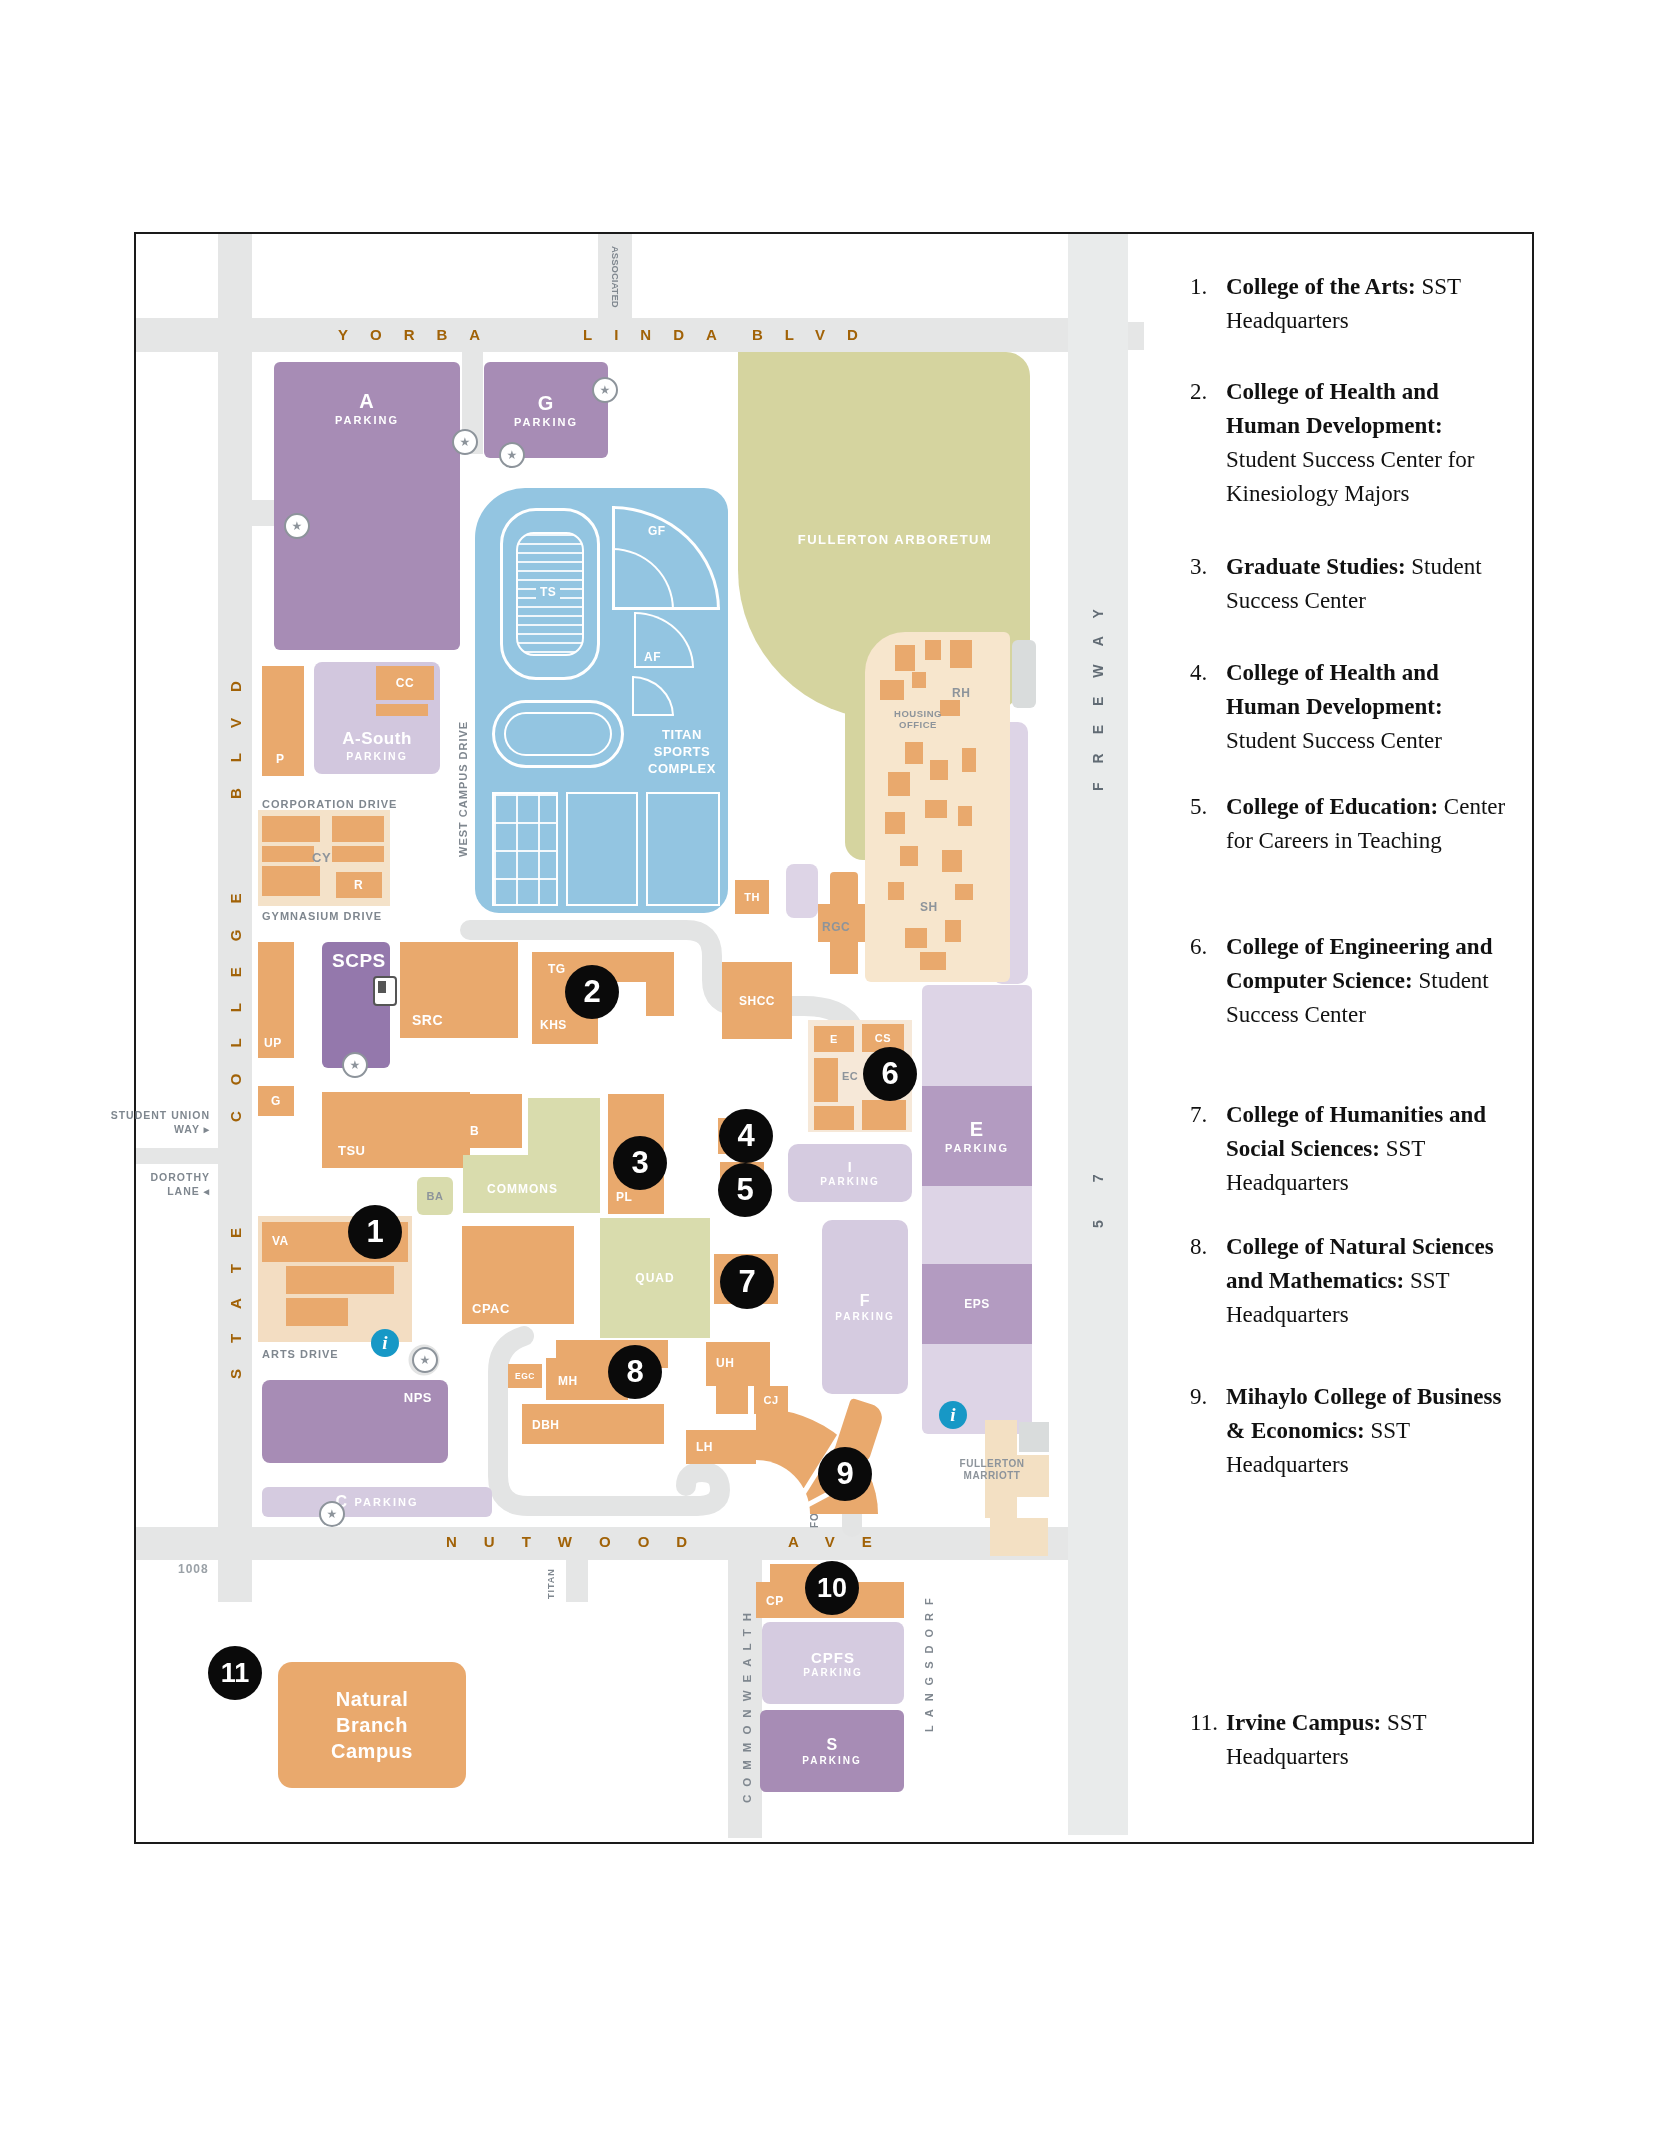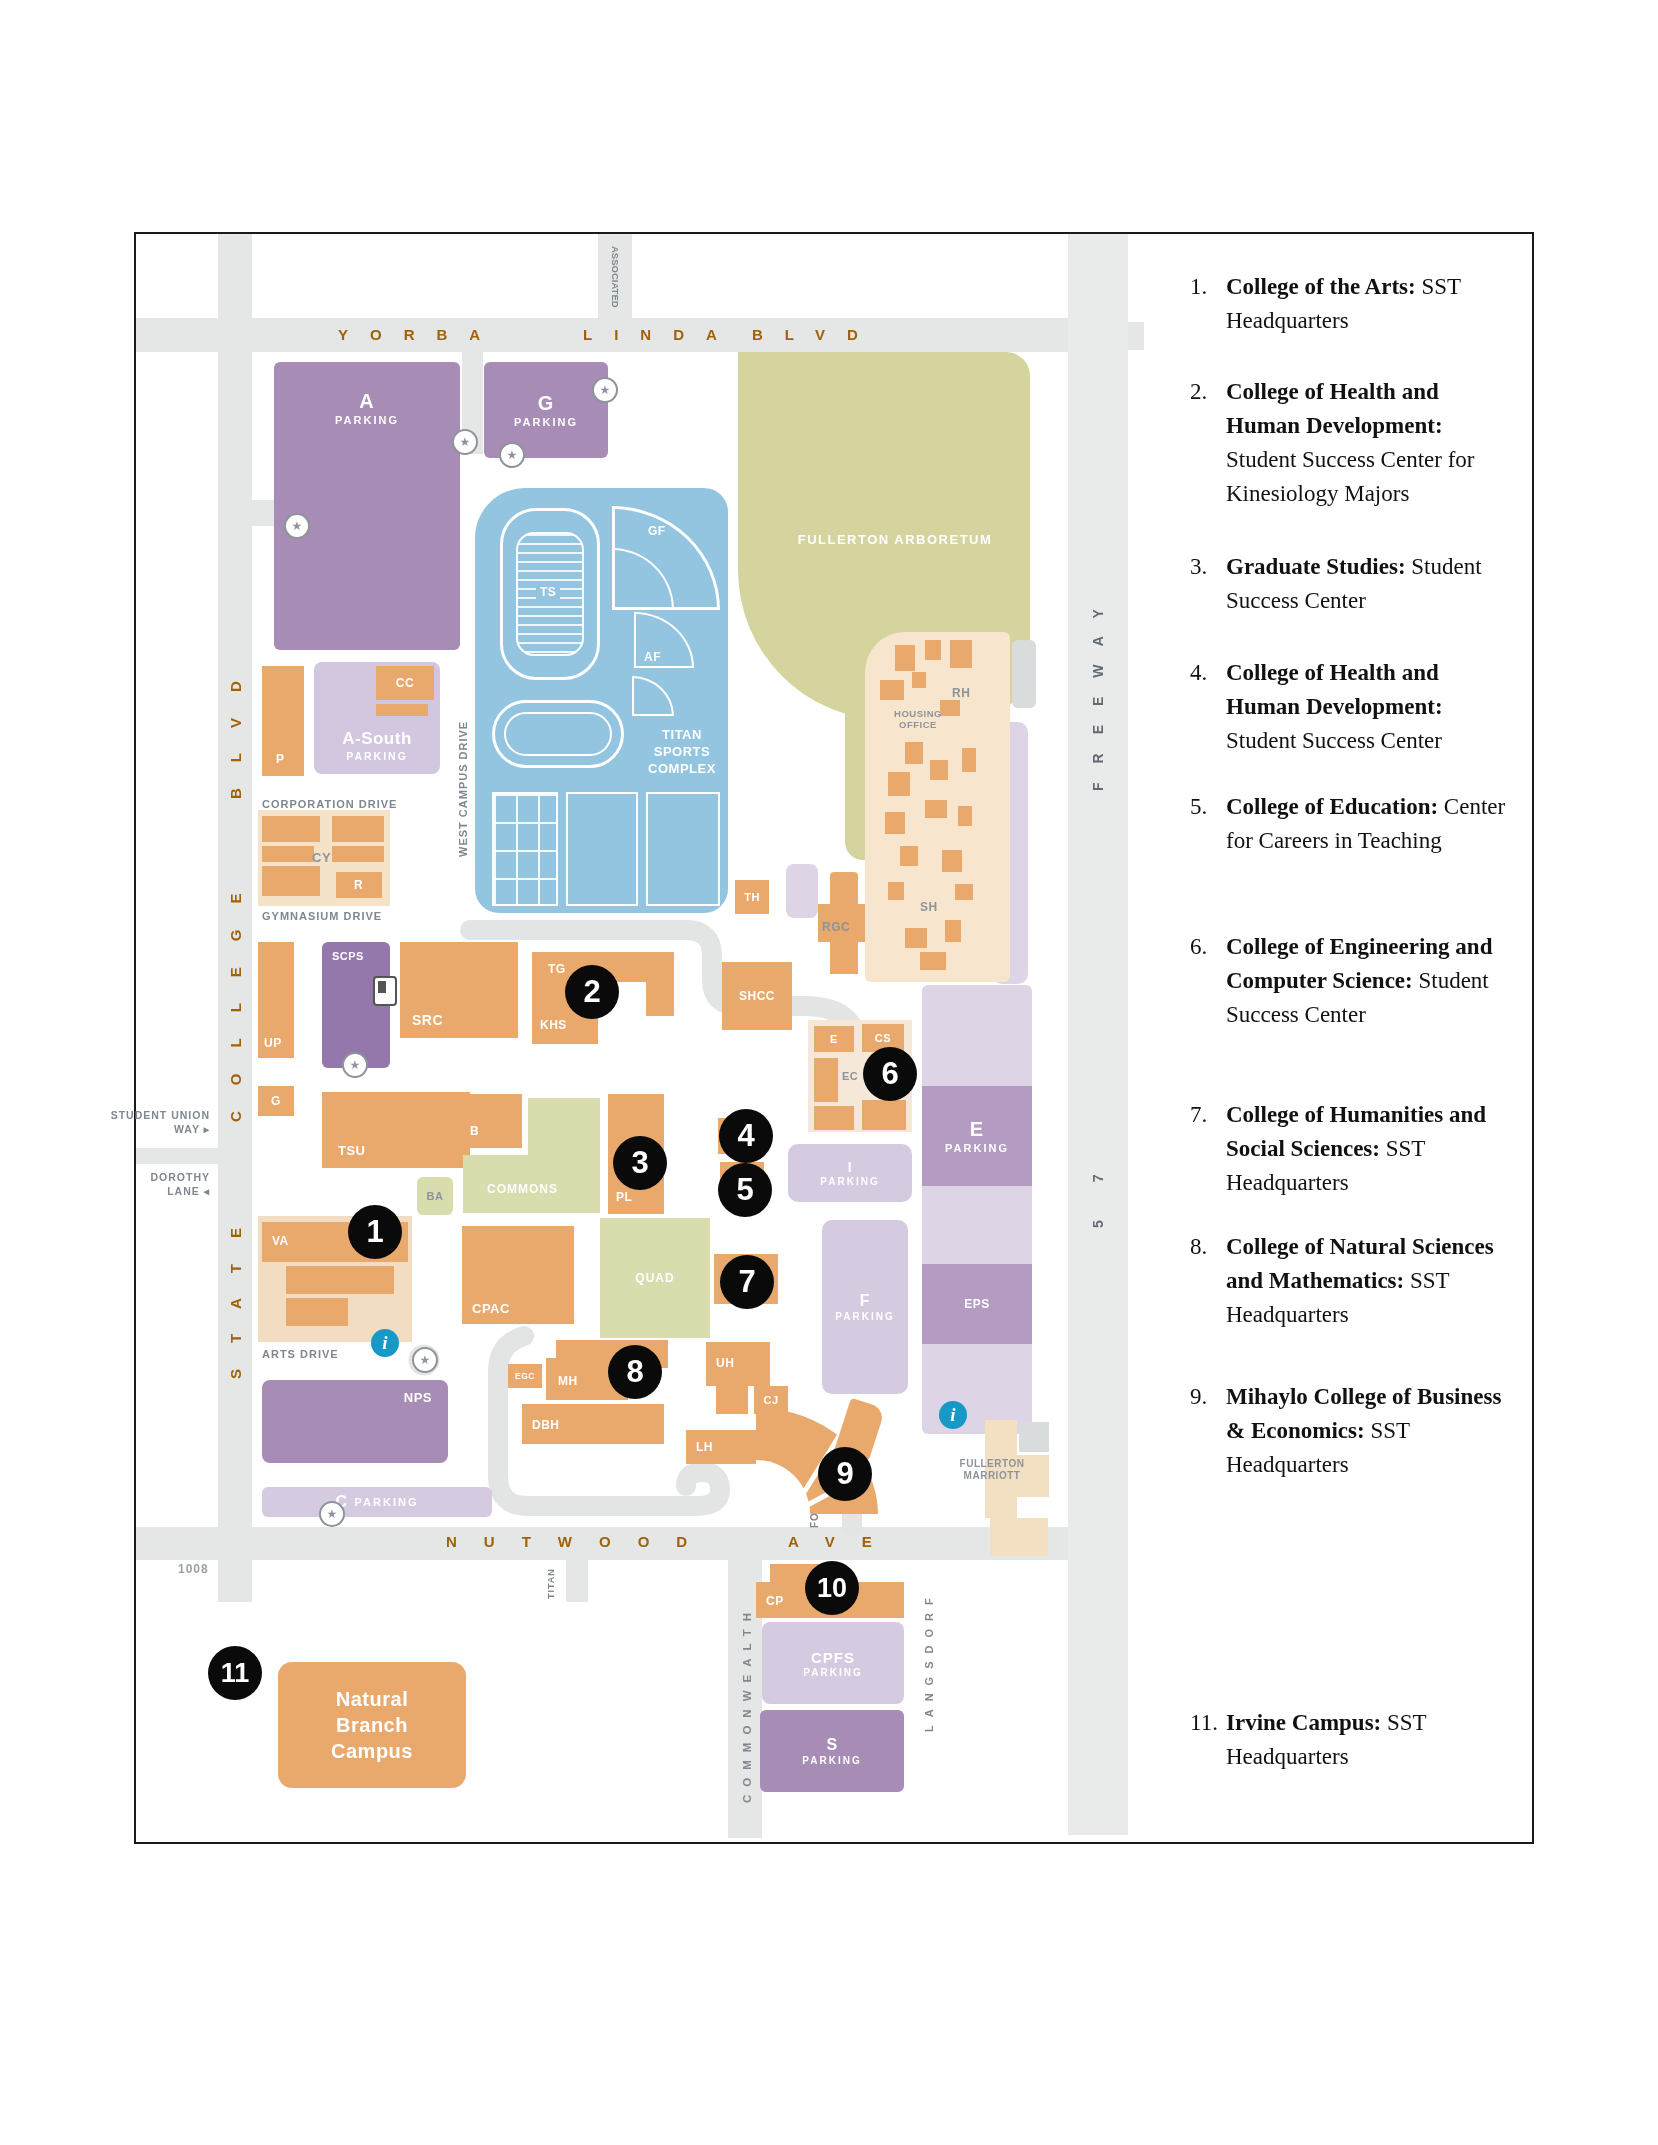--- a/index.html
+++ b/index.html
@@ -214,21 +214,21 @@
   <div class="abs o z4" style="left:376px;top:704px;width:52px;height:12px;"></div>
   <div class="abs o z3" style="left:258px;top:942px;width:36px;height:116px;">
     <span class="blabel" style="position:absolute;left:6px;bottom:8px;">UP</span>
   </div>
   <div class="abs o z3" style="left:258px;top:1086px;width:36px;height:30px;">
     <div class="clabel">
         <span class="blabel">G</span>
       </div>
   </div>
   <div class="abs p2 r6 z3" style="left:322px;top:942px;width:68px;height:126px;">
-    <span class="blabel" style="position:absolute;left:10px;top:8px;font-size:11px;">SCPS</span>
+    <span class="blabel" style="position:absolute;left:10px;top:8px;font-size:19px;">SCPS</span>
   </div>
   <div class="abs o z3" style="left:400px;top:942px;width:118px;height:96px;">
     <span class="blabel" style="position:absolute;left:12px;bottom:10px;font-size:14px;">SRC</span>
   </div>
 
   <div class="abs o z3" style="left:532px;top:952px;width:66px;height:92px;"></div>
   <div class="abs o z3" style="left:598px;top:952px;width:76px;height:30px;"></div>
   <div class="abs o z3" style="left:646px;top:982px;width:28px;height:34px;"></div>
   <span class="abs blabel z4" style="left:548px;top:962px;">TG</span>
   <span class="abs blabel z4" style="left:540px;top:1018px;">KHS</span>
@@ -236,21 +236,21 @@
   <div class="abs o z3" style="left:735px;top:880px;width:34px;height:34px;">
     <div class="clabel">
         <span class="blabel" style="font-size:11px;">TH</span>
       </div>
   </div>
   <div class="abs lp3 r8 z3" style="left:786px;top:864px;width:32px;height:54px;"></div>
   <div class="abs lp3 z3" style="left:866px;top:872px;width:14px;height:106px;border-radius:7px;"></div>
   <div class="abs o z3" style="left:830px;top:872px;width:28px;height:102px;border-radius:4px 4px 0 0;"></div>
   <div class="abs o z3" style="left:818px;top:904px;width:52px;height:38px;"></div>
   <span class="abs blabel glabel z4" style="left:822px;top:920px;font-size:12px;">RGC</span>
-  <div class="abs o z3" style="left:722px;top:962px;width:70px;height:68px;">
+  <div class="abs o z3" style="left:722px;top:962px;width:70px;height:77px;">
     <div class="clabel">
         <span class="blabel" style="font-size:12px;">SHCC</span>
       </div>
   </div>
 
   <div class="abs z2" style="left:808px;top:1020px;width:104px;height:112px;background:#f6e8d8;"></div>
   <div class="abs o z3" style="left:814px;top:1026px;width:40px;height:26px;">
     <div class="clabel">
         <span class="blabel" style="font-size:11px;">E</span>
       </div>

